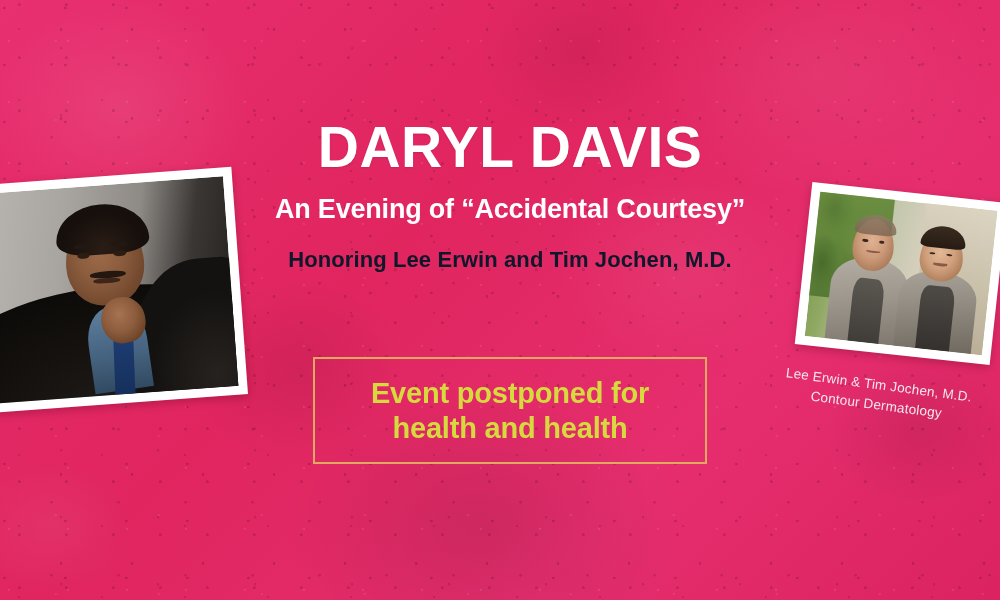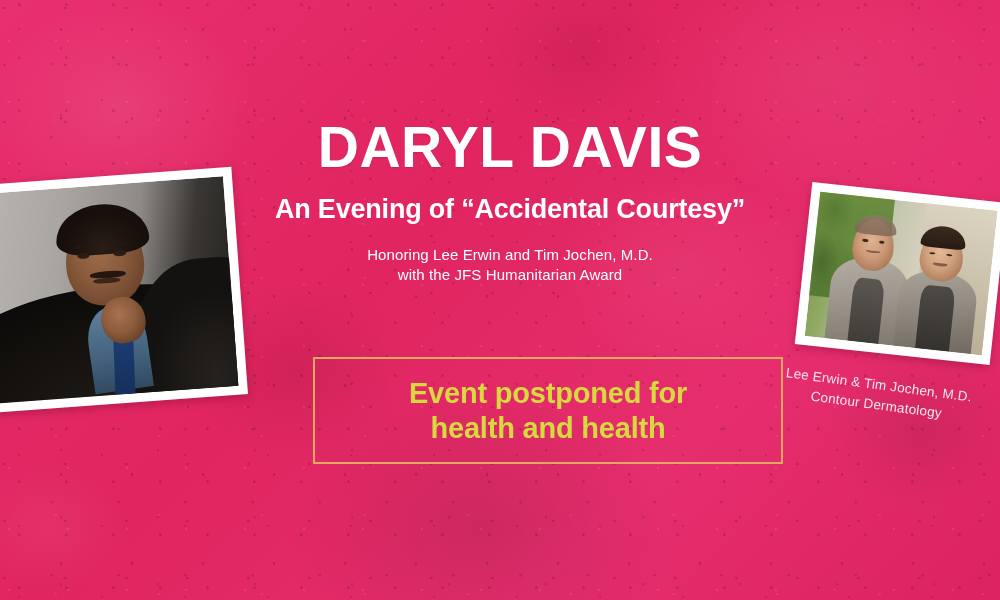--- a/index.html
+++ b/index.html
@@ -67,33 +67,33 @@
   .subtitle {
     color:#ffffff;
     font-size:27px;
     font-weight:700;
     margin-top:16px;
     letter-spacing:-0.2px;
     white-space:nowrap;
   }
   .honor-block { margin-top:20px; }
   .honor-line {
-    color:#ffffff;
-    font-size:15px;
-    font-weight:400;
+    color:#0f172a;
+    font-size:22px;
+    font-weight:700;
     line-height:1.32;
     letter-spacing:0.1px;
     white-space:nowrap;
   }
 
   
   .notice-box {
     position:absolute;
     left:313px; top:357px;
-    width:470px; height:107px;
+    width:394px; height:107px;
     border:2px solid #e0a860;
     display:flex;
     align-items:center;
     justify-content:center;
     z-index:7;
   }
   .notice-text {
     color:#d7da3e;
     font-size:29px;
     font-weight:800;
@@ -373,21 +373,20 @@
   <div class="photo-caption">
     <div class="caption-line">Lee Erwin &amp; Tim Jochen, M.D.</div>
     <div class="caption-line">Contour Dermatology</div>
   </div>
 
   <div class="center-col">
     <div class="main-title">DARYL DAVIS</div>
     <div class="subtitle">An Evening of “Accidental Courtesy”</div>
     <div class="honor-block">
       <div class="honor-line">Honoring Lee Erwin and Tim Jochen, M.D.</div>
-      <div class="honor-line">with the JFS Humanitarian Award</div>
     </div>
   </div>
 
   <div class="notice-box">
     <div class="notice-text">
       <div>Event postponed for</div>
       <div>health and health</div>
     </div>
   </div>
 

